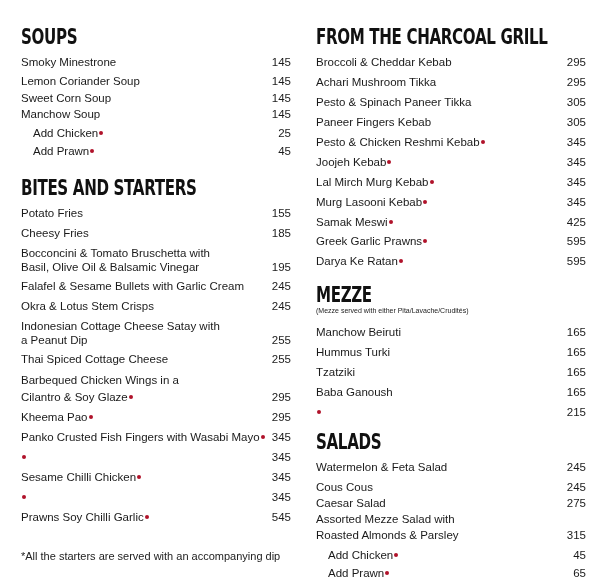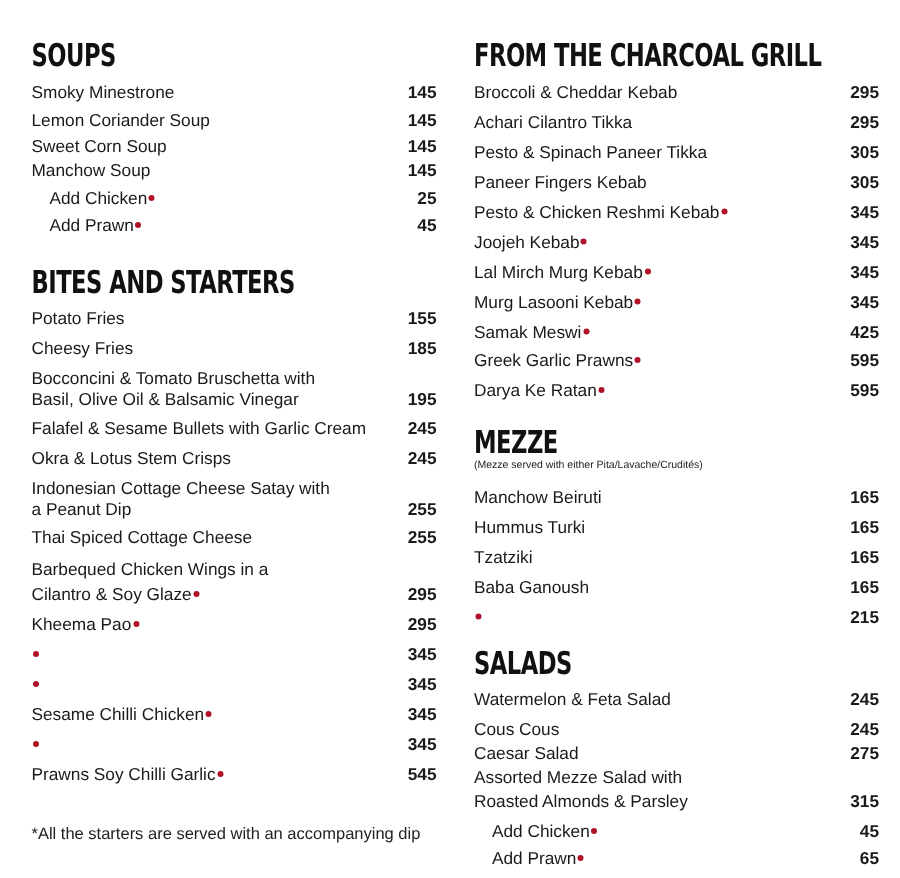--- a/index.html
+++ b/index.html
@@ -7,21 +7,21 @@
          font-family:"Liberation Sans", sans-serif; color:#1a1a1a; }
   .col { position:absolute; top:0; }
   .col-left { left:21px; width:270px; }
   .col-right { left:316px; width:270px; }
   .section-title { font-family:"DejaVu Sans", sans-serif; font-weight:bold;
          font-size:21px; letter-spacing:-0.5px; transform:scaleX(0.72);
          transform-origin:left center; white-space:nowrap; color:#111;
          line-height:24px; height:24px; position:absolute; left:0; }
   .item { position:absolute; left:0; width:270px; font-size:11.5px; line-height:15px; }
   .item .name { position:absolute; left:0; white-space:nowrap; }
-  .item .price { position:absolute; right:0; text-align:center;font-weight:bold; }
+  .item .price { position:absolute; right:0; text-align:center; }
   .item.sub .name { left:12px; }
   .dot { display:inline-block; width:4px; height:4px; border-radius:50%;
          background:#b0122a; margin-left:1px; vertical-align:middle; position:relative; top:-1px; }
   .note { position:absolute; left:0; font-size:11px; color:#222; white-space:nowrap; }
   .subnote { position:absolute; left:0; font-size:7px; color:#222; white-space:nowrap; }
 </style>
 </head>
 <body>
 
 <div class="col col-left">
@@ -92,21 +92,21 @@
     </div>
   <div class="item" style="top:390px">
       <span class="name"><span>Cilantro &amp; Soy Glaze</span><span class="dot"></span></span>
       <span class="price">295</span>
     </div>
   <div class="item" style="top:410px">
       <span class="name"><span>Kheema Pao</span><span class="dot"></span></span>
       <span class="price">295</span>
     </div>
   <div class="item" style="top:430px">
-      <span class="name"><span class="dot"></span></span>
+      <span class="name"><span>Panko Crusted Fish Fingers with Wasabi Mayo</span><span class="dot"></span></span>
       <span class="price">345</span>
     </div>
   <div class="item" style="top:450px">
       <span class="name"><span class="dot"></span></span>
       <span class="price">345</span>
     </div>
   <div class="item" style="top:470px">
       <span class="name"><span>Sesame Chilli Chicken</span><span class="dot"></span></span>
       <span class="price">345</span>
     </div>
@@ -122,21 +122,21 @@
 </div>
 
 <div class="col col-right">
 
   <div class="section-title" style="top:25px">FROM THE CHARCOAL GRILL</div>
   <div class="item" style="top:55px">
       <span class="name">Broccoli &amp; Cheddar Kebab</span>
       <span class="price">295</span>
     </div>
   <div class="item" style="top:75px">
-      <span class="name">Achari Cilantro Tikka</span>
+      <span class="name">Achari Mushroom Tikka</span>
       <span class="price">295</span>
     </div>
   <div class="item" style="top:95px">
       <span class="name">Pesto &amp; Spinach Paneer Tikka</span>
       <span class="price">305</span>
     </div>
   <div class="item" style="top:115px">
       <span class="name">Paneer Fingers Kebab</span>
       <span class="price">305</span>
     </div>

